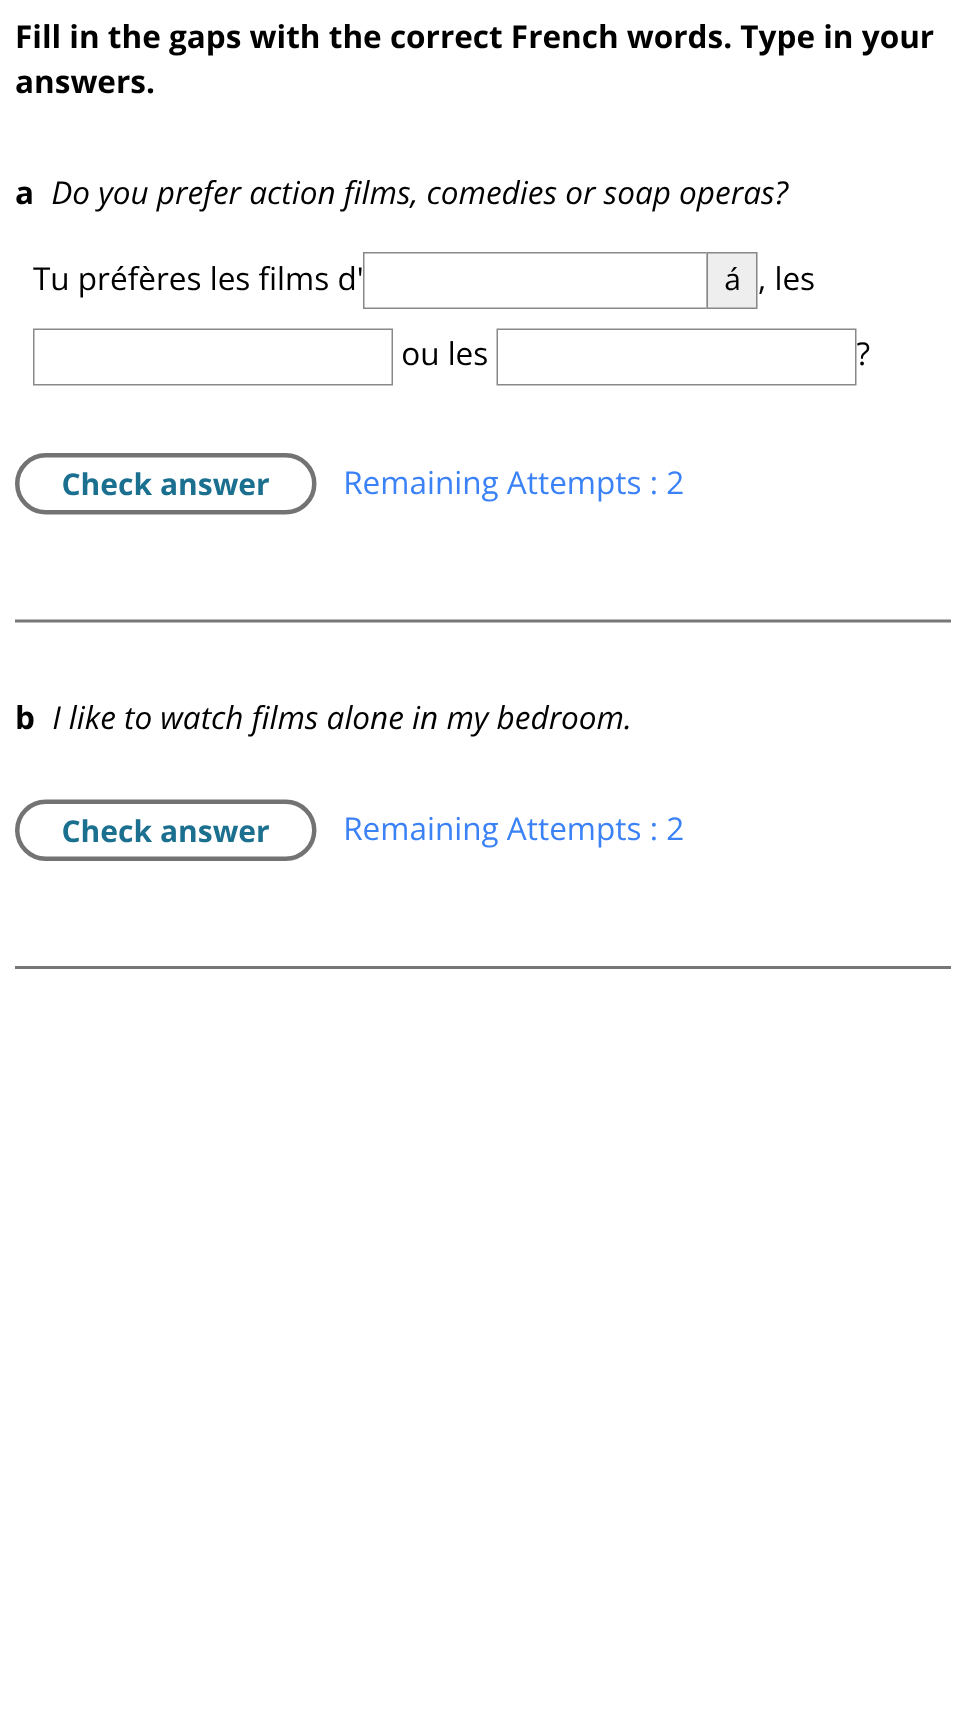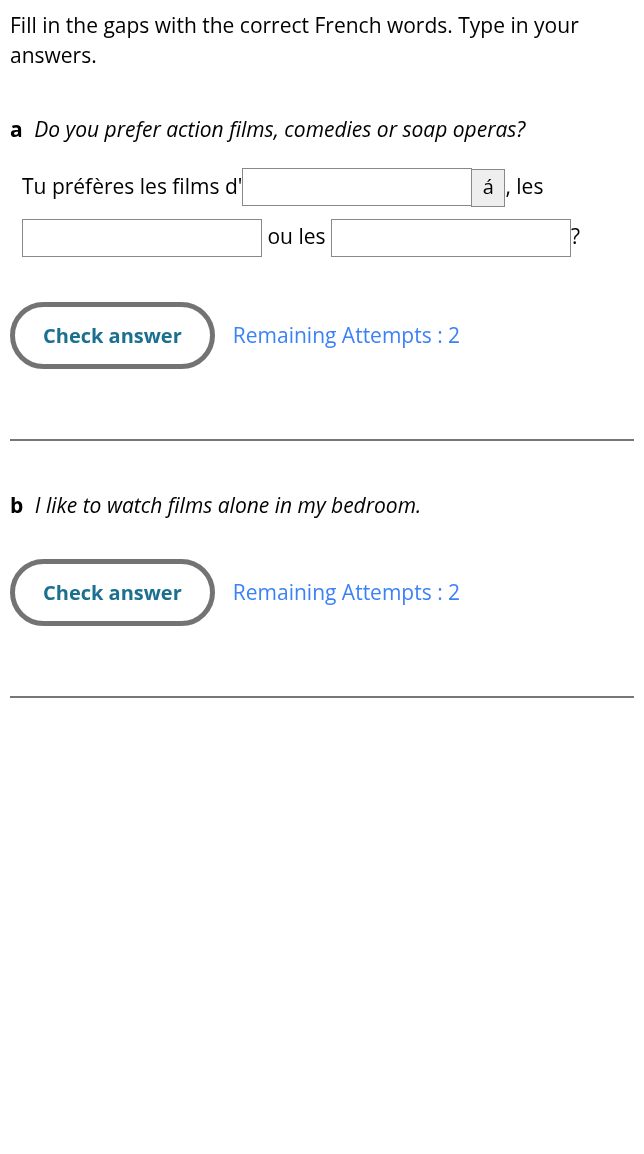--- a/index.html
+++ b/index.html
@@ -6,21 +6,21 @@
   body {
     margin: 0;
     padding: 10px 10px 10px 10px;
     font-family: "Open Sans", "Segoe UI", Arial, sans-serif;
     font-size: 21px;
     color: #000;
     width: 644px;
     background: #fff;
   }
   .instructions {
-    font-weight: 400;
+    font-weight: 700;
     line-height: 1.45;
     margin-bottom: 40px;
   }
   .question {
     margin-bottom: 40px;
     margin-top: 44px;
   }
   .prompt-line {
     margin-bottom: 18px;
   }
@@ -60,25 +60,25 @@
     margin-left: -1px;
     cursor: pointer;
   }
   .controls {
     margin-top: 40px;
     display: flex;
     align-items: center;
     gap: 18px;
   }
   .check-btn {
-    border: 5px solid #737373;
+    border: 3px solid #737373;
     color: #1b6f8f;
     background: #fff;
     border-radius: 999px;
-    padding: 15px 28px;
+    padding: 4px 28px;
     font-size: 20px;
     font-weight: 700;
     cursor: pointer;
     font-family: inherit;
   }
   .attempts {
     font-size: 21px;
     color: #3b82f6;
   }
   hr.divider {

